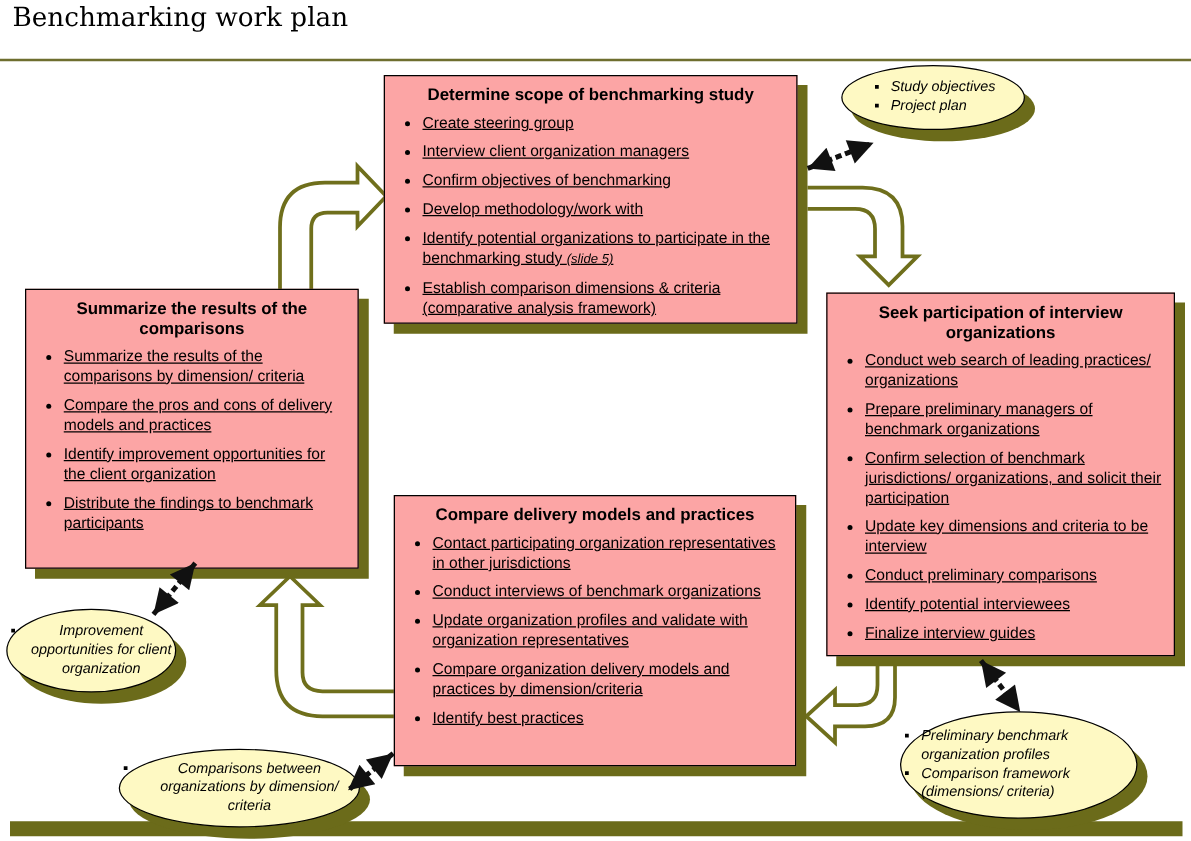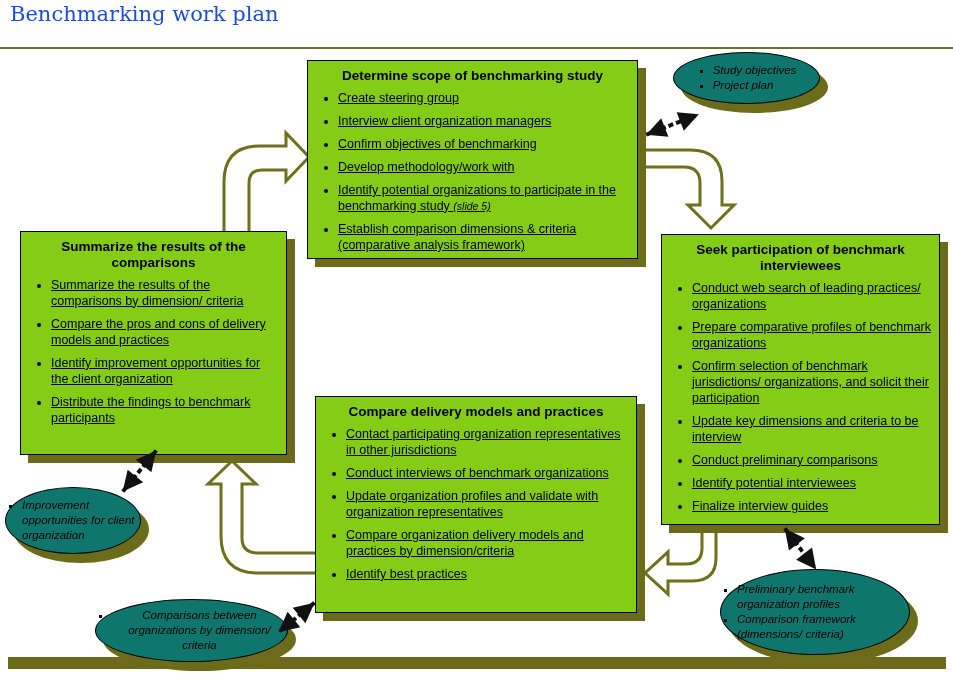--- a/index.html
+++ b/index.html
@@ -3,64 +3,64 @@
 <meta charset="utf-8">
 <style>
   html,body { margin:0; padding:0; background:#fff; }
   #canvas {
     position:relative; width:953px; height:673px; background:#ffffff;
     font-family:"Liberation Sans", sans-serif; color:#000; overflow:hidden;
   }
   
   #page-title {
     position:absolute; left:10px; top:2px;
-    font-family:"DejaVu Serif", serif; font-size:21px; color:#1d4ed8;
+    font-family:"DejaVu Serif", serif; font-size:21px; color:#000000;
   }
   #title-underline {
     position:absolute; left:0; top:47px; width:953px; height:2px;
     background:#6e6e2e; z-index:0;
   }
   #bottom-bar {
     position:absolute; left:8px; top:657px; width:938px; height:12px;
     background:#6b6b1a; z-index:1;
   }
   
   .pbox {
-    position:absolute; background:#84cc16; border:1.5px solid #000;
+    position:absolute; background:#fca5a5; border:1.5px solid #000;
     box-shadow:8px 8px 0 #6b6b1a; z-index:3; box-sizing:border-box;
     padding:5px 8px 4px 8px;
   }
   .pbox .box-title {
     font-weight:bold; font-size:13.5px; text-align:center; line-height:1.18;
     margin:2px 0 6px 0;
   }
   .pbox ul {
     margin:0; padding-left:22px; list-style:disc outside;
     font-size:12.5px;
     text-decoration:underline;
   }
   .pbox li { margin-bottom:7px; line-height:16px; }
   .pbox li .note { font-style:italic; font-size:10.5px; }
   #box-determine { left:307px; top:60px;  width:331px; height:199px; }
   #box-seek      { left:661px; top:234px; width:279px; height:291px; }
   #box-summarize { left:20px;  top:231px; width:267px; height:224px; }
   #box-compare   { left:315px; top:396px; width:322px; height:217px; }
   
   .callout {
-    position:absolute; background:#0f766e; border:1.2px solid #000;
+    position:absolute; background:#fef9c3; border:1.2px solid #000;
     border-radius:50%; box-shadow:8px 9px 0 #6b6b1a; z-index:3;
     box-sizing:border-box; display:flex; align-items:center; justify-content:center;
   }
   .callout ul {
     margin:0; padding-left:16px; list-style:square outside;
     font-size:11.5px; font-style:italic; line-height:15px;
   }
   .callout li { margin:0; }
   #callout-objectives  { left:673px; top:52px;  width:147px; height:52px; }
-  #callout-improvement { left:5px;   top:487px; width:136px; height:67px; }
+  #callout-improvement { left:5px;   top:487px; width:136px; height:67px;text-align:center; }
   #callout-comparisons { left:95px;  top:599px; width:193px; height:63px;text-align:center; }
   #callout-preliminary { left:720px; top:569px; width:190px; height:86px; }
   
   svg.layer { position:absolute; left:0; top:0; pointer-events:none; }
   #arrows-solid  { z-index:2; }
   #arrows-dotted { z-index:6; }
   .flow-arrow { fill:#ffffff; stroke:#6f6f1c; stroke-width:3; stroke-linejoin:miter; }
   .dot-line { stroke:#111; stroke-width:4; stroke-dasharray:1 7; stroke-linecap:square; fill:none; }
 </style>
 </head>
@@ -97,24 +97,24 @@
       <li>Create steering group</li>
       <li>Interview client organization managers</li>
       <li>Confirm objectives of benchmarking</li>
       <li>Develop methodology/work with</li>
       <li><span>Identify potential organizations to participate in the benchmarking study </span><span class="note">(slide 5)</span></li>
       <li>Establish comparison dimensions &amp; criteria (comparative analysis framework)</li>
     </ul>
   </div>
 
   <div id="box-seek" class="pbox">
-    <div class="box-title">Seek participation of benchmark interviewees</div>
+    <div class="box-title">Seek participation of interview organizations</div>
     <ul>
       <li>Conduct web search of leading practices/ organizations</li>
-      <li>Prepare comparative profiles of benchmark organizations</li>
+      <li>Prepare preliminary managers of benchmark organizations</li>
       <li>Confirm selection of benchmark jurisdictions/ organizations, and solicit their participation</li>
       <li>Update key dimensions and criteria to be interview</li>
       <li>Conduct preliminary comparisons</li>
       <li>Identify potential interviewees</li>
       <li>Finalize interview guides</li>
     </ul>
   </div>
 
   <div id="box-compare" class="pbox">
     <div class="box-title">Compare delivery models and practices</div>

